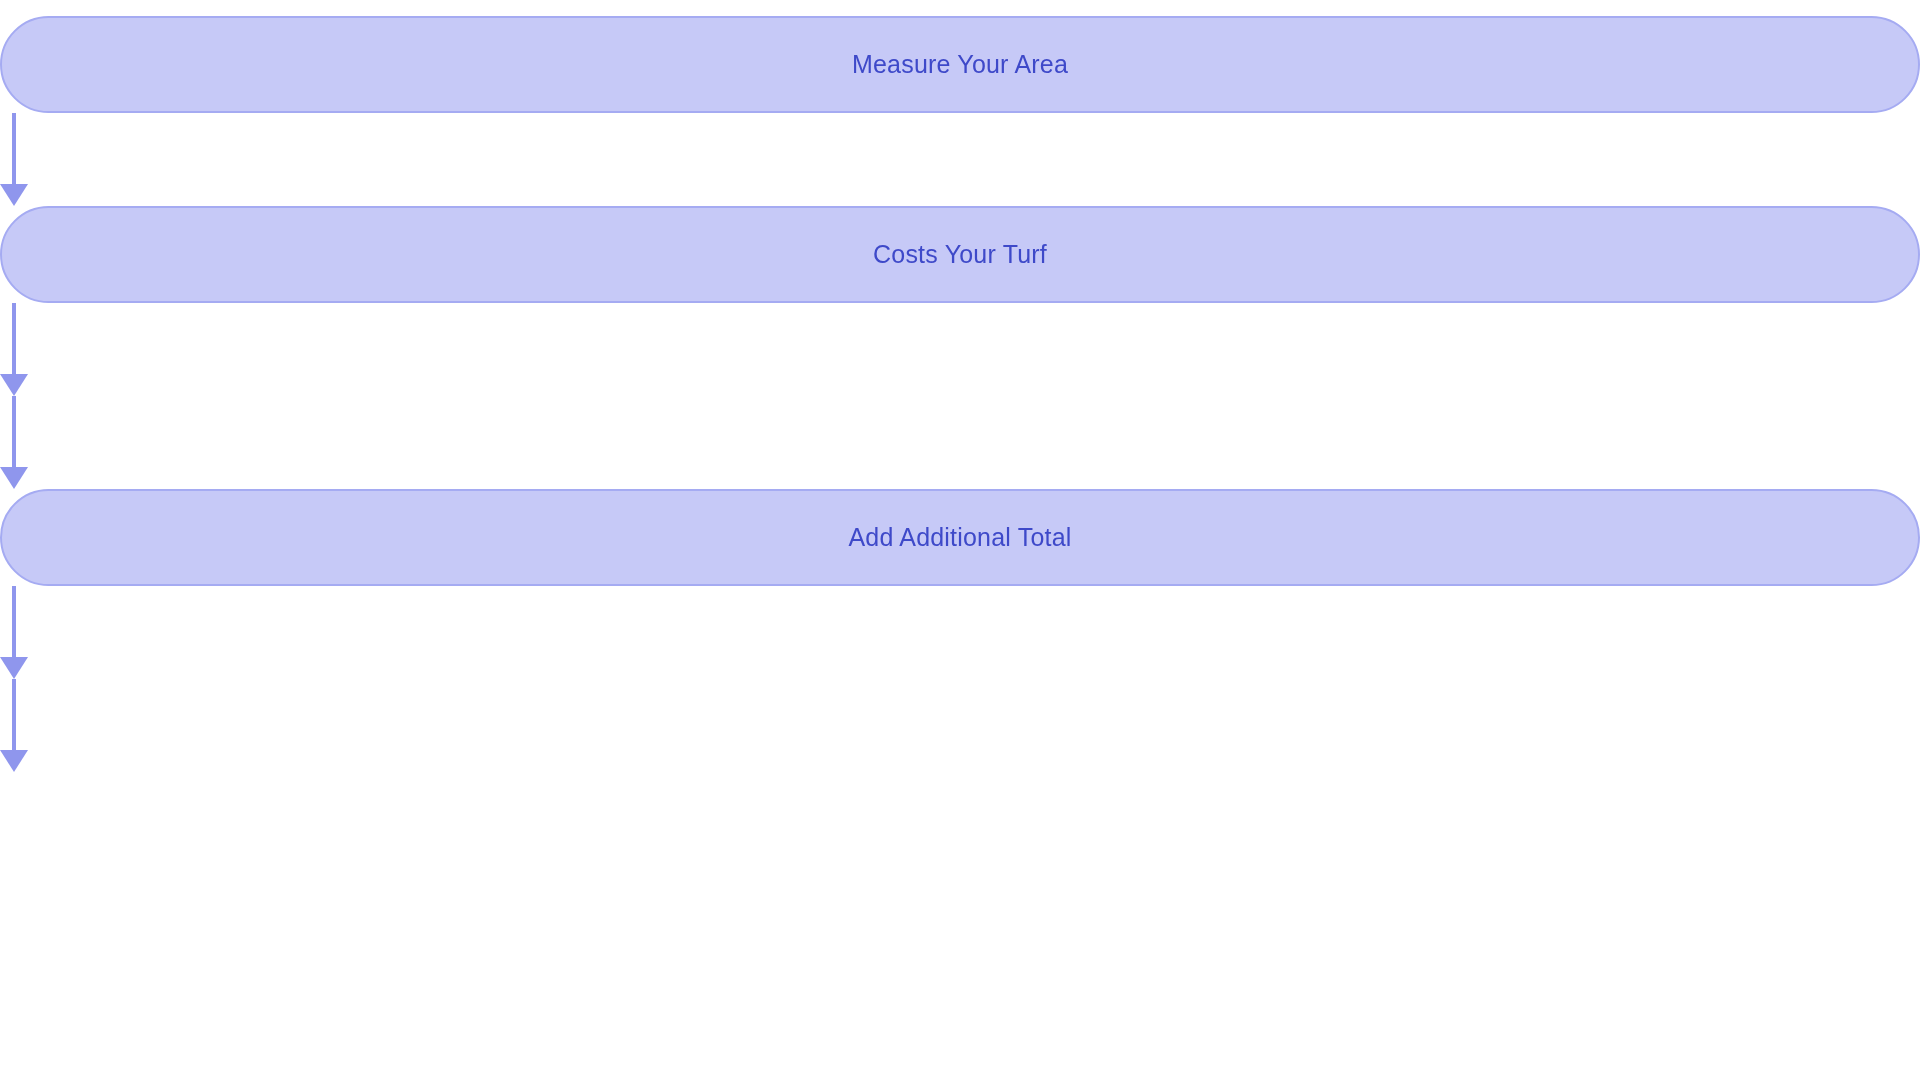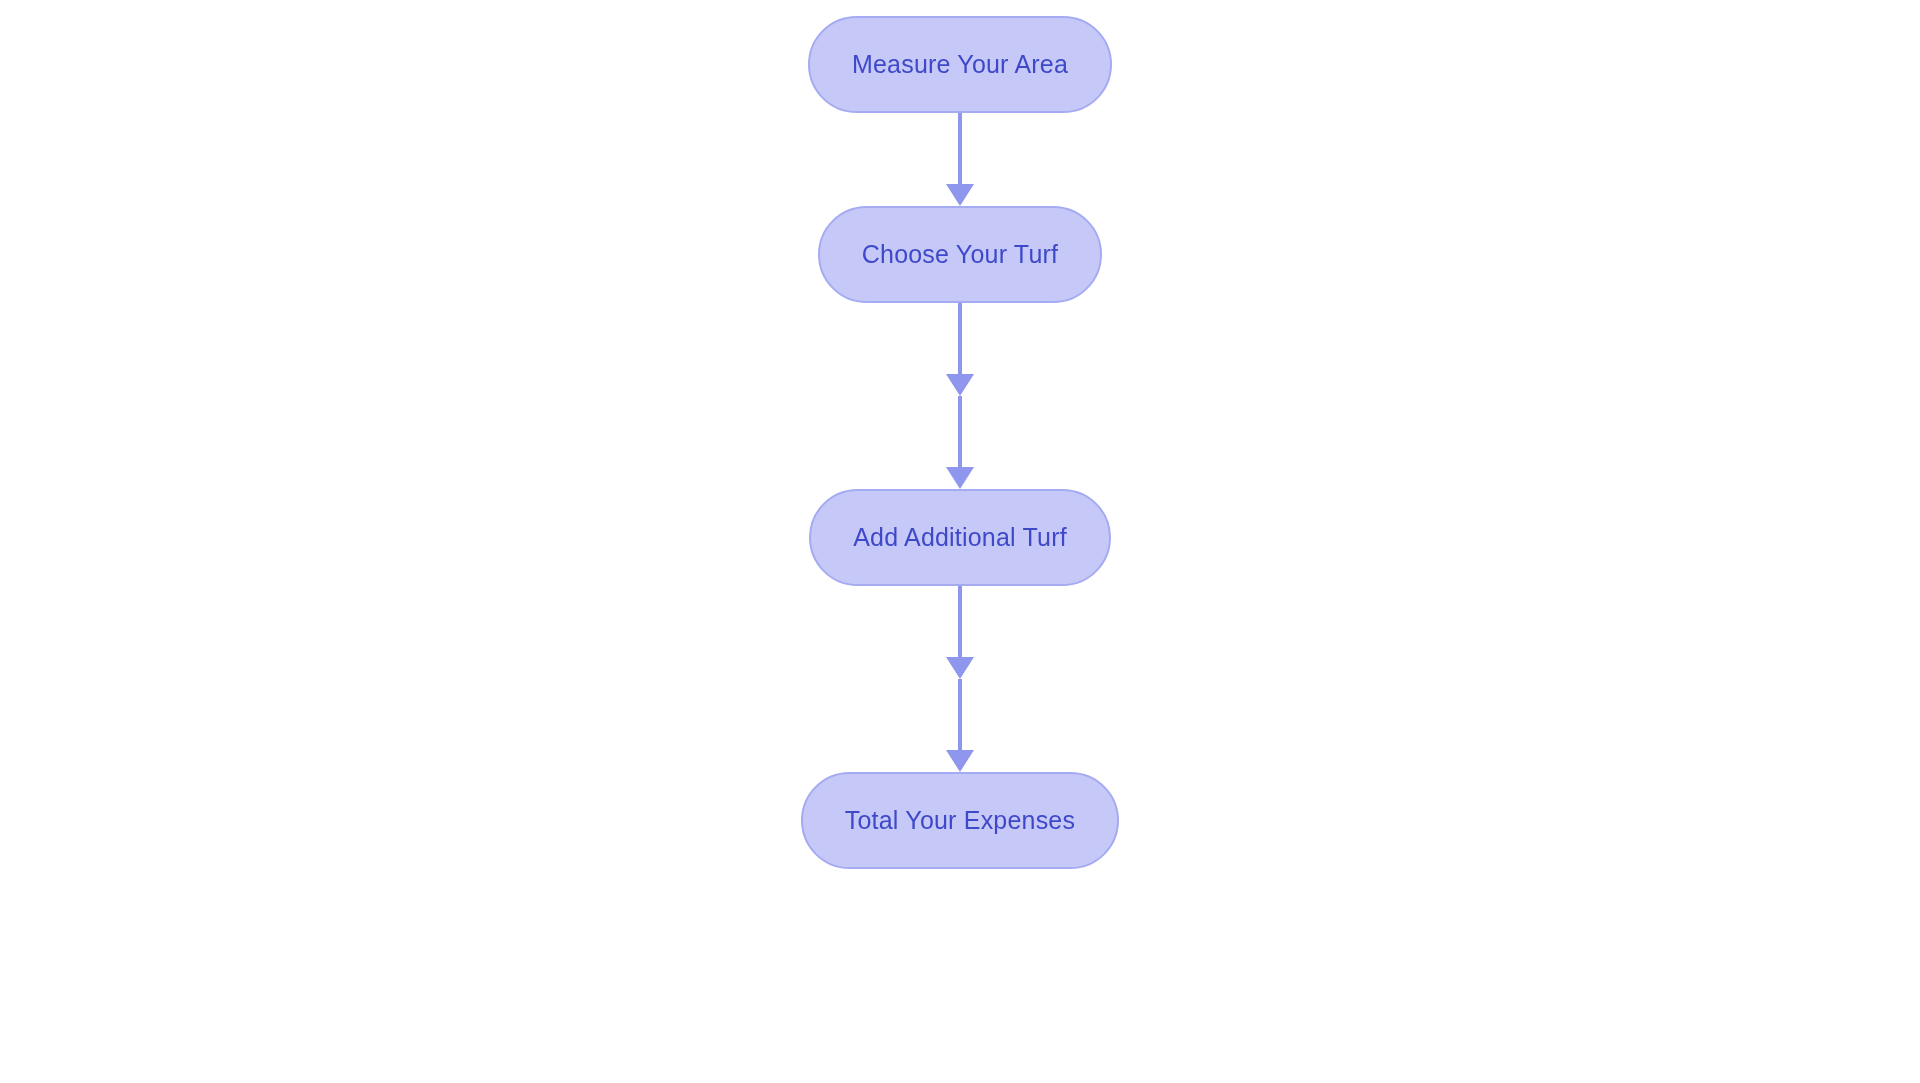--- a/index.html
+++ b/index.html
@@ -18,21 +18,20 @@
     --arrow: #8f96ed;
   }
   .flowchart {
     position: absolute;
     left: 0;
     top: 0;
     width: 1920px;
     height: 1083px;
     display: flex;
     flex-direction: column;
-    align-items: center;
     padding-top: 16px;
     box-sizing: border-box;
   }
   .flow-node {
     height: 97px;
     padding: 0 42px;
     box-sizing: border-box;
     display: flex;
     align-items: center;
     justify-content: center;
@@ -77,45 +76,42 @@
   <div class="flow-node">
     <span class="flow-node-label">Measure Your Area</span>
   </div>
 
   <div class="flow-arrow">
     <div class="arrow-line"></div>
     <div class="arrow-head"></div>
   </div>
 
   <div class="flow-node">
-    <span class="flow-node-label">Choose Your Turf</span>
+    <span class="flow-node-label">Costs Your Turf</span>
   </div>
 
   <div class="flow-arrow">
     <div class="arrow-line"></div>
     <div class="arrow-head"></div>
   </div>
 
 
   <div class="flow-arrow">
     <div class="arrow-line"></div>
     <div class="arrow-head"></div>
   </div>
 
   <div class="flow-node">
-    <span class="flow-node-label">Add Additional Turf</span>
+    <span class="flow-node-label">Add Additional Total</span>
   </div>
 
   <div class="flow-arrow">
     <div class="arrow-line"></div>
     <div class="arrow-head"></div>
   </div>
 
 
   <div class="flow-arrow">
     <div class="arrow-line"></div>
     <div class="arrow-head"></div>
   </div>
 
-  <div class="flow-node">
-    <span class="flow-node-label">Total Your Expenses</span>
-  </div>
 </div>
 
 </body></html>

